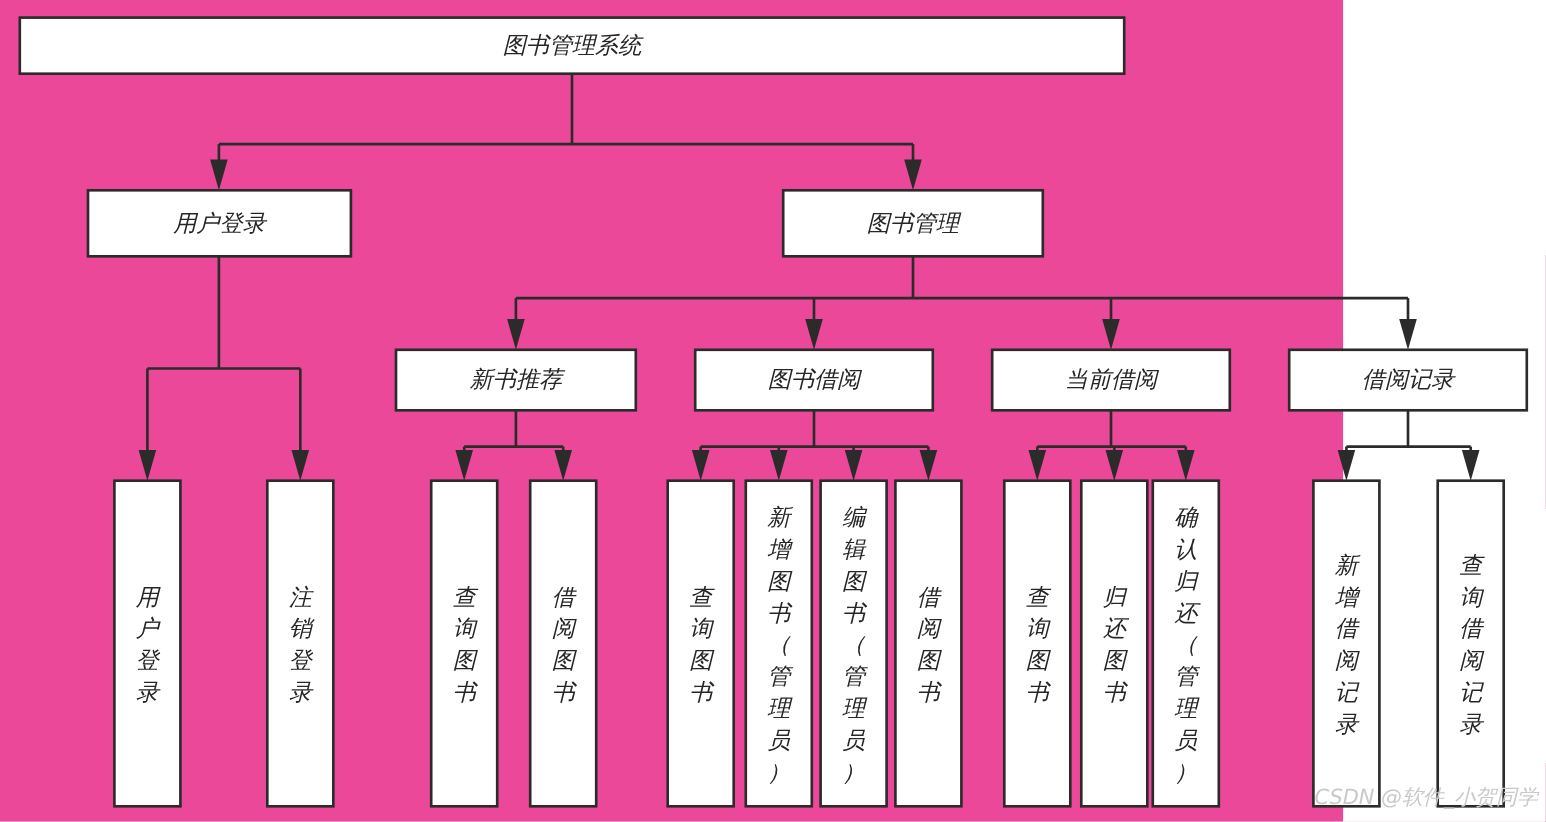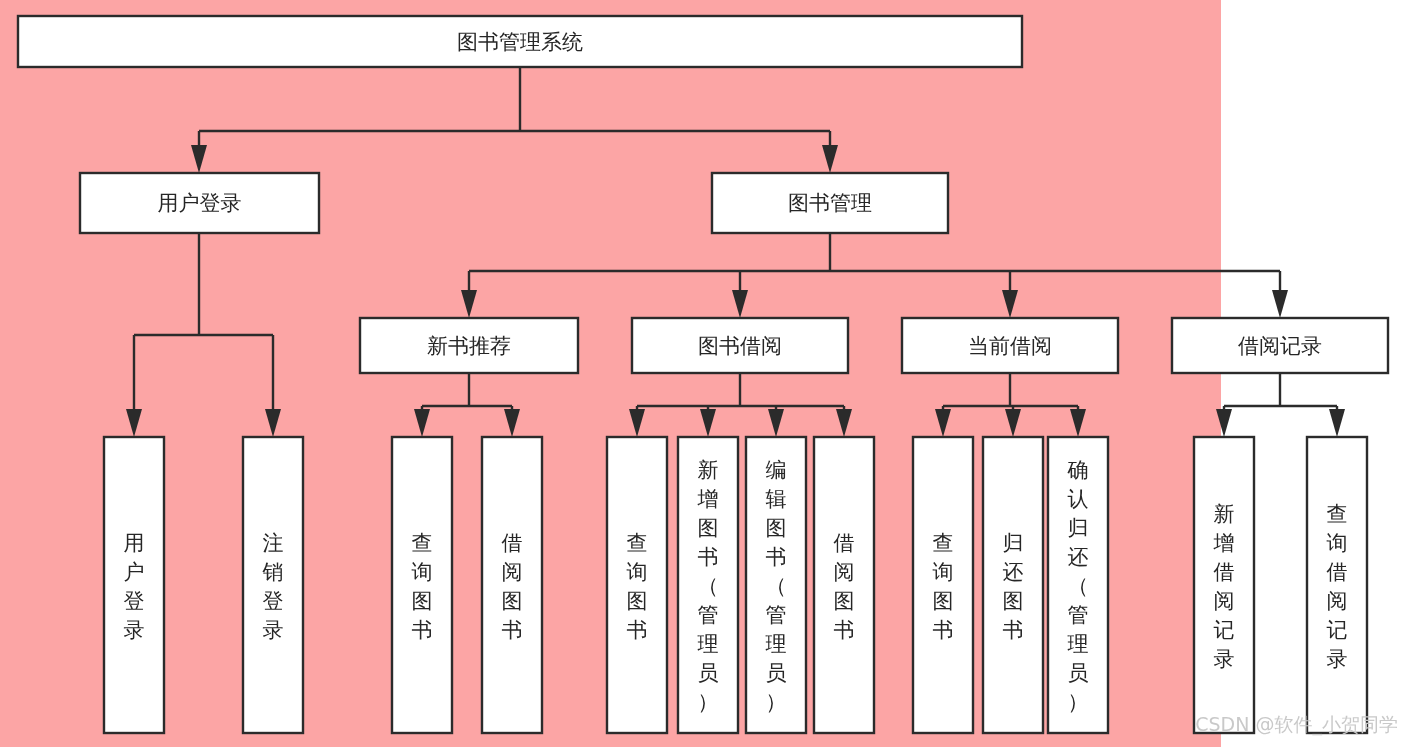--- a/index.html
+++ b/index.html
@@ -11,21 +11,22 @@
   body {
     width: 1405px;
     height: 747px;
     overflow: hidden;
     font-family: "DejaVu Sans", "Liberation Sans", sans-serif;
   }
   #diagram-root {
     position: relative;
     width: 1221px;
     height: 747px;
-    background: #fca5a5;
+    background: #ec4899;
+    font-style: italic;
   }
   svg.diagram-canvas {
     display: block;
     width: 1405px;
     height: 747px;
   }
   .node-box {
     fill: #ffffff;
     stroke: #2b2b2b;
     stroke-width: 2.4;

